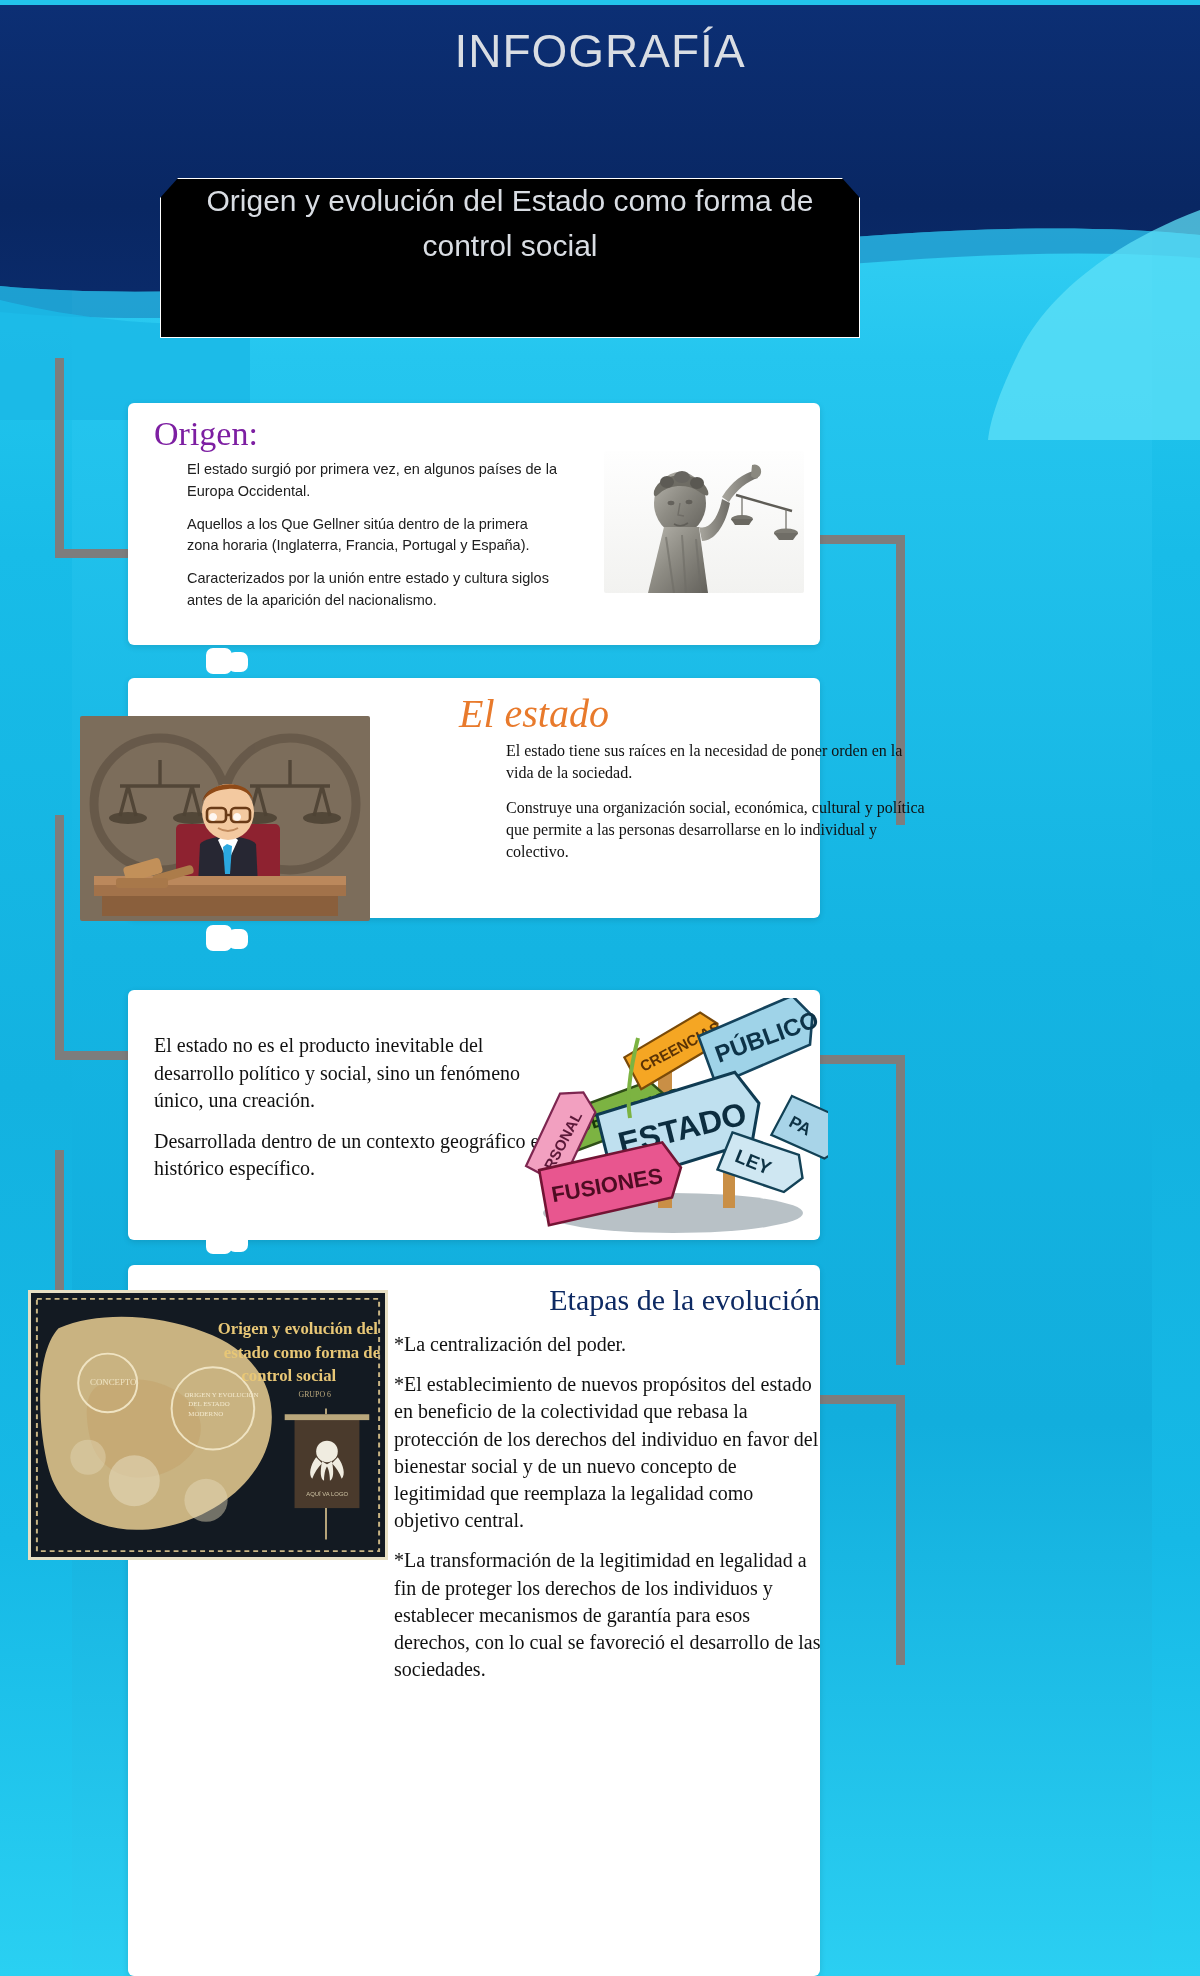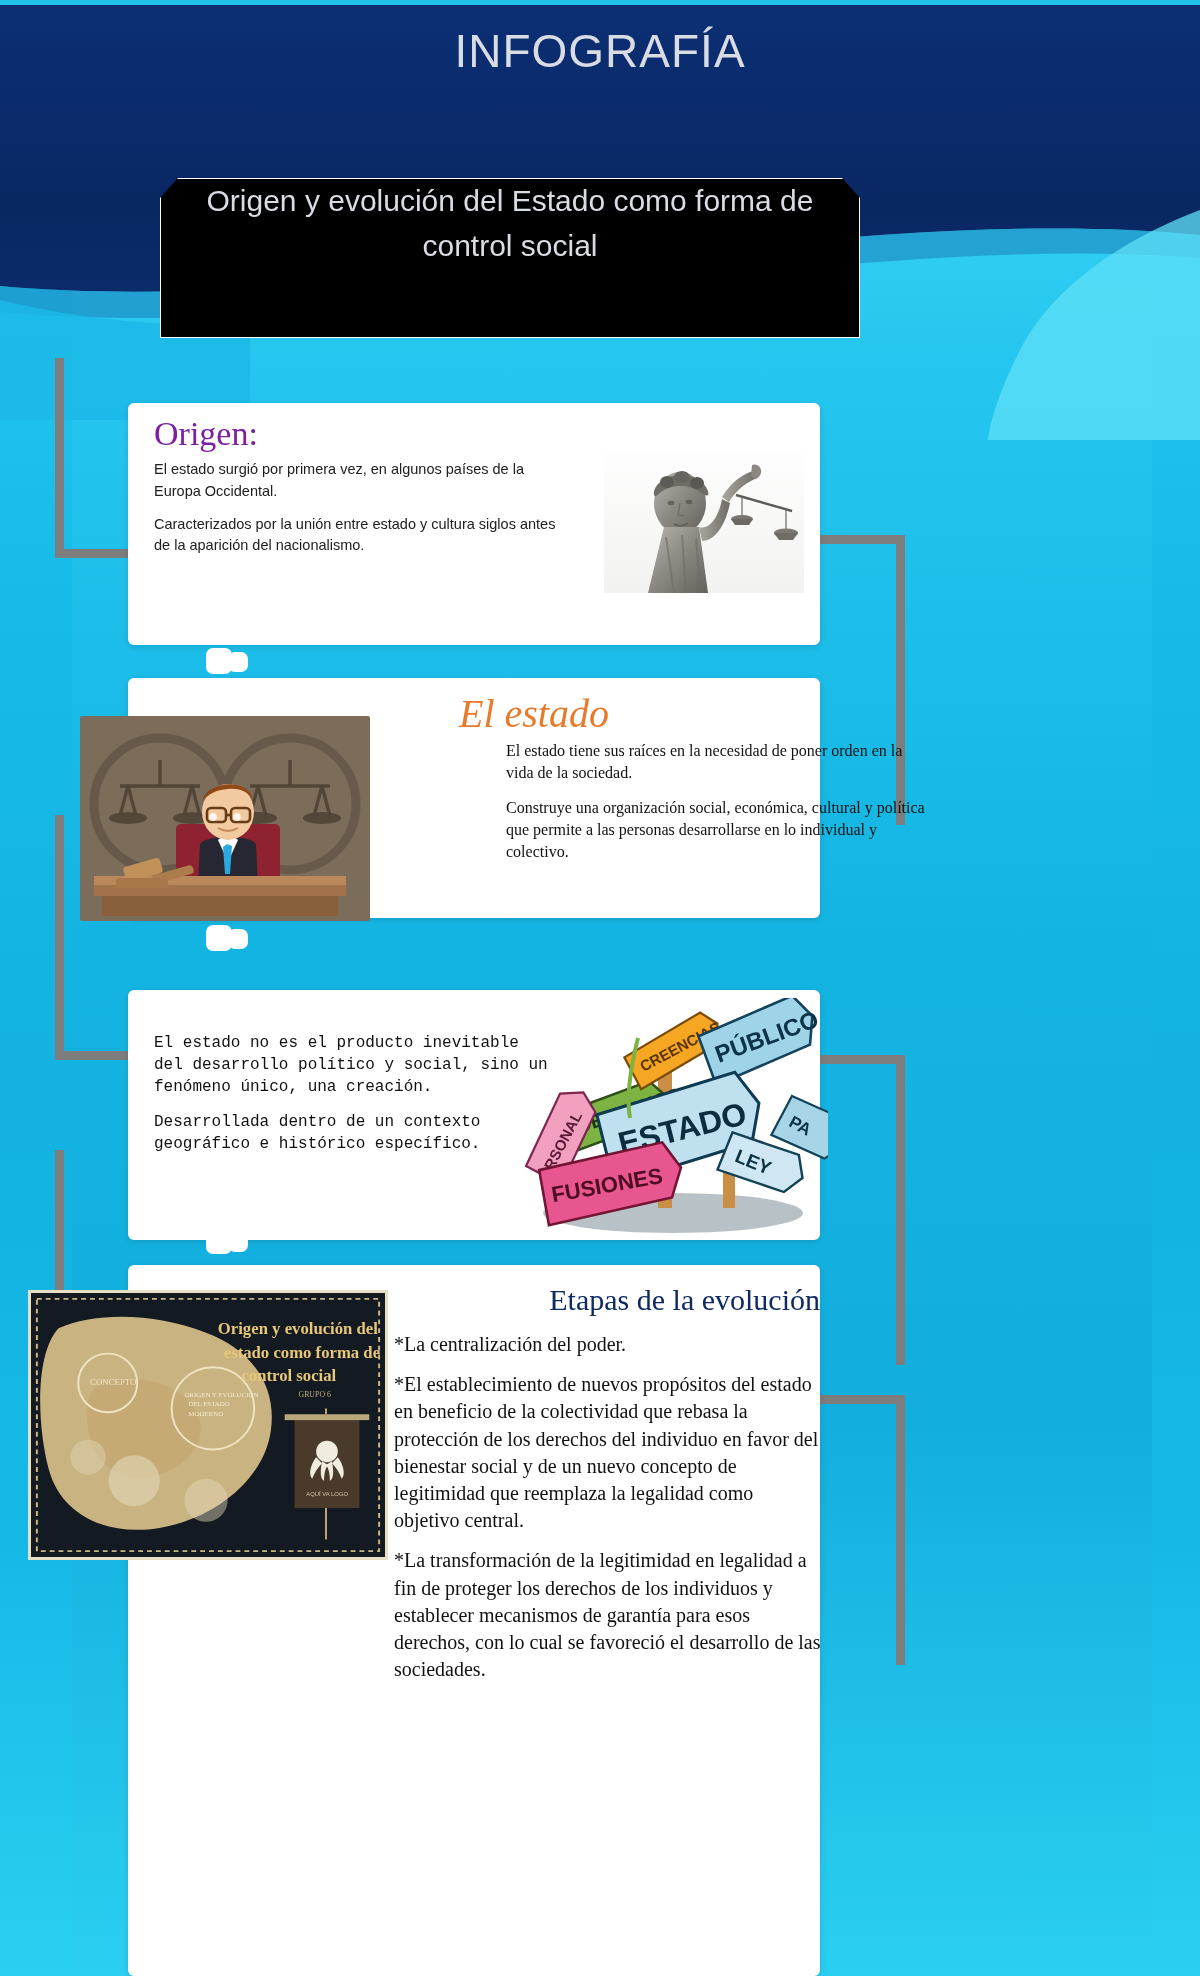--- a/index.html
+++ b/index.html
@@ -112,20 +112,21 @@
   .card1 .body {
     padding:0 0 0 26px;
     width:430px;
   }
   .card1 .body p {
     font-family:"Liberation Sans", sans-serif;
     font-size:14.5px;
     line-height:1.5;
     color:#202020;
     margin-bottom:11px;
+    margin-left:33px;
   }
   .statue {
     position:absolute;
     right:16px; top:48px;
     width:200px; height:142px;
     overflow:hidden;
     border-radius:2px;
   }
 
   
@@ -160,22 +161,22 @@
     border-radius:2px;
   }
 
   
   .card3 { left:128px; top:990px; width:692px; height:250px; }
   .card3 .body {
     padding:42px 0 0 26px;
     width:420px;
   }
   .card3 .body p {
-    font-family:Liberation Mono, monospace;
-    font-size:16px;
+    font-family:Liberation Serif, serif;
+    font-size:20px;
     line-height:1.38;
     color:#111;
     margin-bottom:13px;
   }
   .signs-img {
     position:absolute;
     right:-8px; top:8px;
     width:310px; height:238px;
     overflow:hidden;
   }
@@ -254,20 +255,21 @@
   <div class="bracket br-2"></div>
   <div class="bracket br-3"></div>
   <div class="bracket br-4"></div>
   <div class="bracket br-5"></div>
   <div class="bracket br-6"></div>
 
   <div class="card card1">
     <div class="h-origen">Origen:</div>
     <div class="body">
       <p>El estado surgió por primera vez, en algunos países de la Europa Occidental.</p>
+      <p>Aquellos a los Que Gellner sitúa dentro de la primera zona horaria (Inglaterra, Francia, Portugal y España).</p>
       <p>Caracterizados por la unión entre estado y cultura siglos antes de la aparición del nacionalismo.</p>
     </div>
 
     <div class="statue">
       <svg class="img-fill" viewBox="0 0 200 142" preserveAspectRatio="none">
         <defs>
           <linearGradient id="sky" x1="0" y1="0" x2="0" y2="1">
             <stop offset="0%" stop-color="#fefefe"></stop>
             <stop offset="100%" stop-color="#f2f2f0"></stop>
           </linearGradient>

